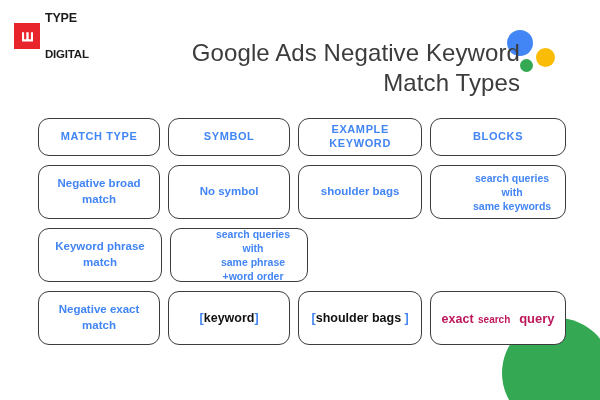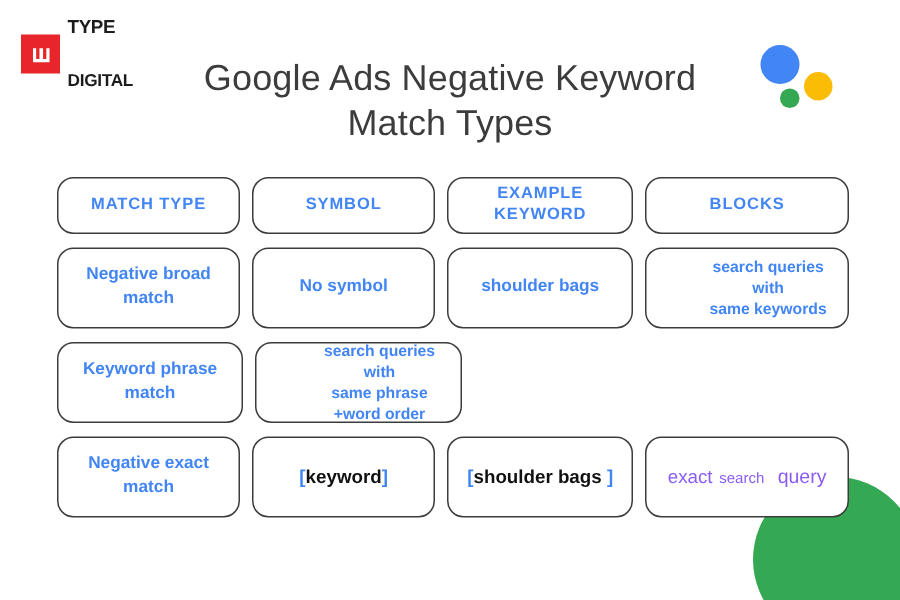--- a/index.html
+++ b/index.html
@@ -53,21 +53,21 @@
     width: 110px; height: 110px;
     right: -12px; bottom: -28px;
     background: #34a853;
     border-radius: 50%;
   }
 
   
   .page-title {
     position: absolute;
     left: 80px; top: 38px; width: 440px;
-    text-align: center;
+    text-align: right;
     font-size: 24px;
     font-weight: 500;
     line-height: 1.25;
     color: #3c3c3c;
     letter-spacing: 0.1px;
     white-space: pre-line;
   }
 
   
   .table {
@@ -117,21 +117,21 @@
   }
   .token {
     font-size: 12.5px;
     font-weight: bold;
     color: #111111;
     white-space: pre;
   }
   .token .mark { color: #7b9bf0; font-weight: bold; }
   .token .mark-b { color: #4285f4; font-weight: bold; }
 
-  .mixed { color: #8b5cf6; font-weight: normal; white-space: pre; }
+  .mixed { color: #be185d; font-weight: bold; white-space: pre; }
   .mixed .w1 { font-size: 12.5px; }
   .mixed .w2 { font-size: 10px; }
   .mixed .w3 { font-size: 13px; }
 </style>
 </head>
 <body>
 
 <div class="canvas">
 
   <div class="logo">

